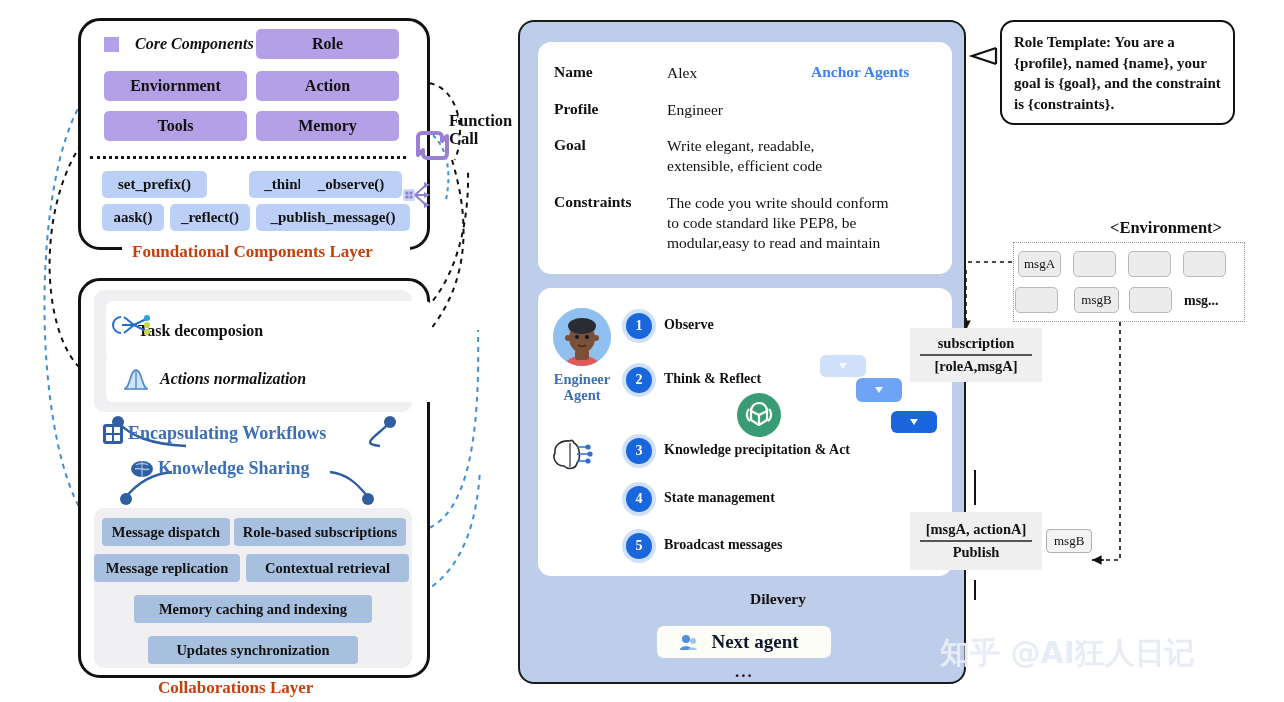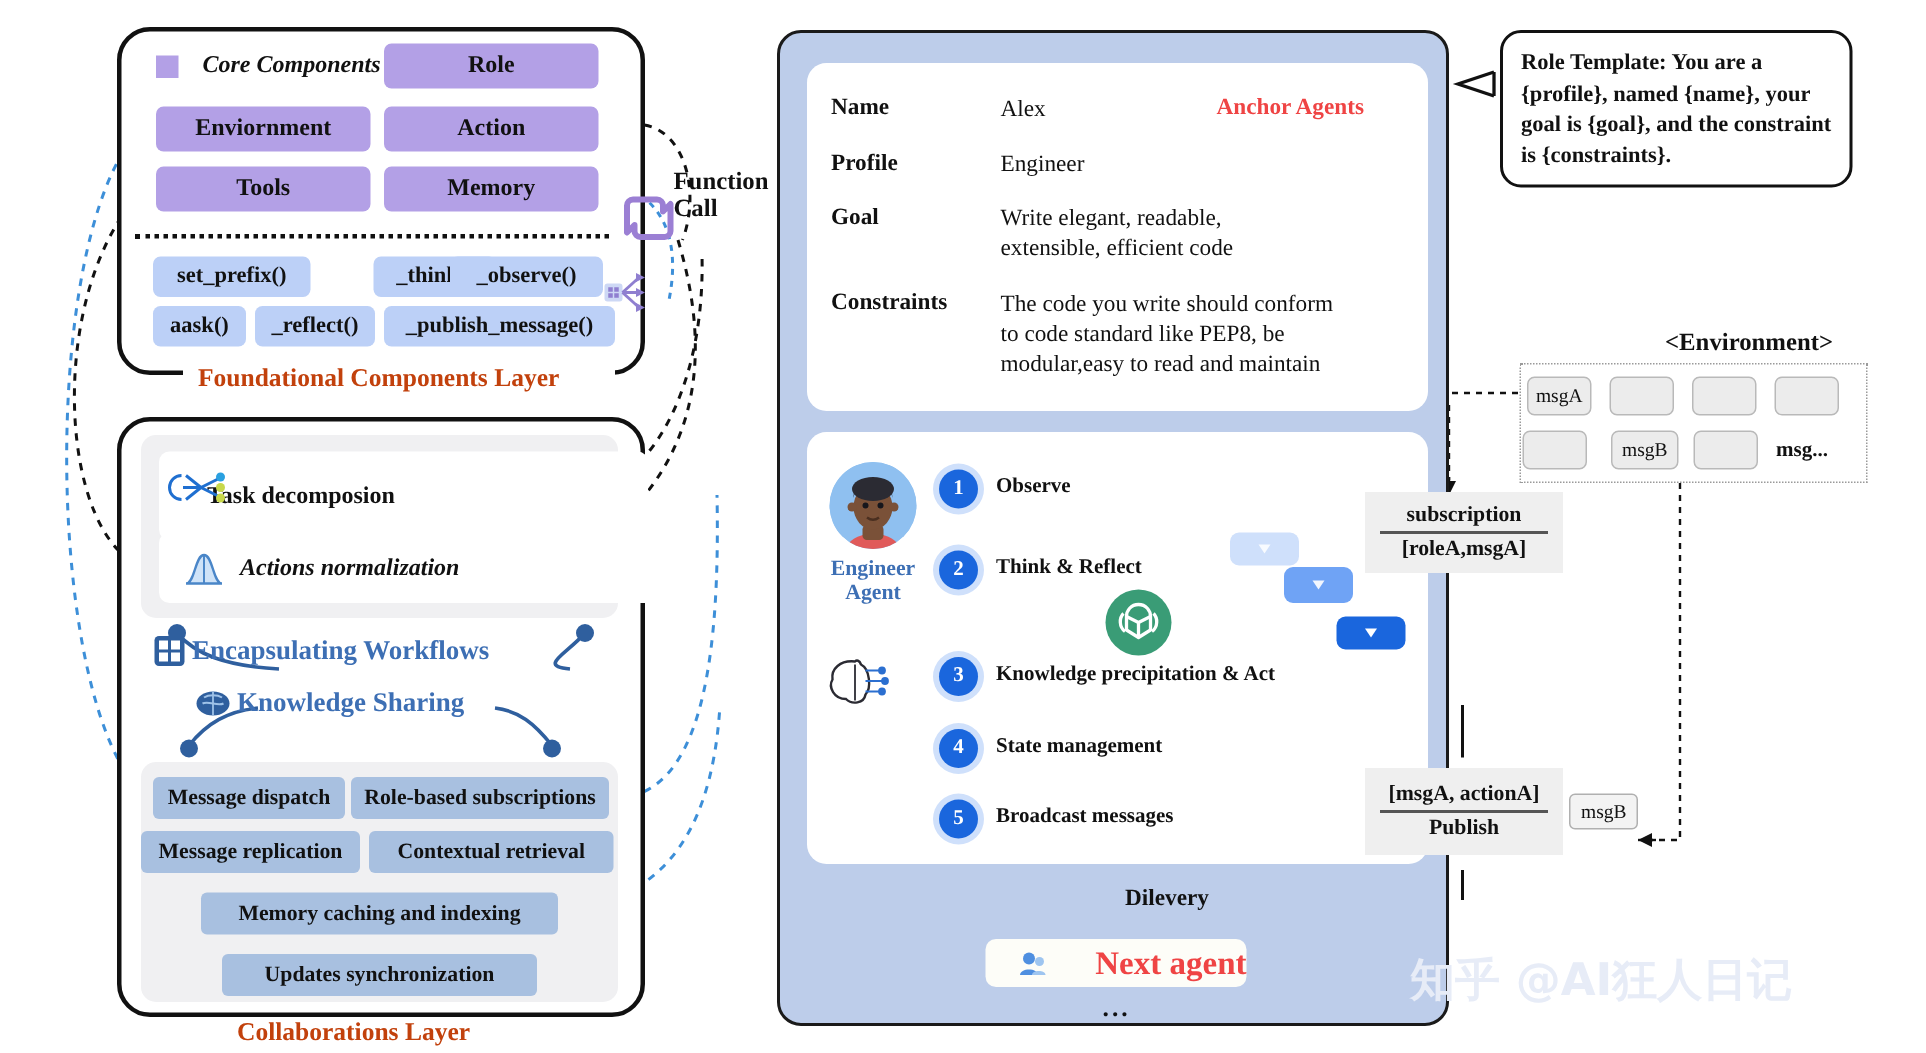--- a/index.html
+++ b/index.html
@@ -80,21 +80,21 @@
     background:#bdcdea;
     border:2.5px solid #1a1a1a;
     border-radius:16px;
     box-sizing:border-box;
   }
   .white-card{
     position:absolute;background:#fff;border-radius:13px;box-sizing:border-box;
   }
   .kv-key{position:absolute;font-weight:bold;font-size:15.5px;color:#111;}
   .kv-val{position:absolute;font-size:15.5px;color:#111;line-height:1.28;}
-  .anchor-agents{position:absolute;font-weight:bold;font-size:15.5px;color:#ef4444;}
+  .anchor-agents{position:absolute;font-weight:bold;font-size:15.5px;color:#3b82f6;}
 
   .step-num{
     position:absolute;width:26px;height:26px;border-radius:50%;
     background:#1a66dd;color:#fff;font-weight:bold;font-size:14px;
     display:flex;align-items:center;justify-content:center;
     box-shadow:0 0 0 4px #cfe0fb;
   }
   .step-label{position:absolute;font-weight:bold;font-size:14px;color:#111;}
 
   .agent-avatar{
@@ -130,22 +130,22 @@
   .frac-rule{height:2px;background:#555;width:100%;margin:2px 0;}
   .frac-bot{font-weight:bold;font-size:14.5px;color:#111;}
 
   .msgb-chip{
     position:absolute;background:#f3f3f3;border:1px solid #b0b0b0;border-radius:4px;
     font-size:13px;color:#111;padding:3px 7px;box-sizing:border-box;
   }
 
   .next-agent{
     position:absolute;background:#fdfdf8;border-radius:7px;
-    display:flex;align-items:center;justify-content:flex-end;gap:8px;
-    font-weight:bold;font-size:22px;color:#ef4444;
+    display:flex;align-items:center;justify-content:center;gap:8px;
+    font-weight:bold;font-size:19px;color:#0f172a;
   }
   .dots{position:absolute;font-weight:bold;font-size:17px;color:#111;letter-spacing:2px;}
   .deliv-label{position:absolute;font-weight:bold;font-size:15.5px;color:#111;}
 
   .watermark{
     position:absolute;color:#e7ecf7;font-weight:bold;font-size:30px;
     font-family:"DejaVu Sans", sans-serif;white-space:nowrap;
   }
   .fn-call-label{
     position:absolute;font-weight:bold;font-size:16.5px;color:#111;line-height:1.12;

